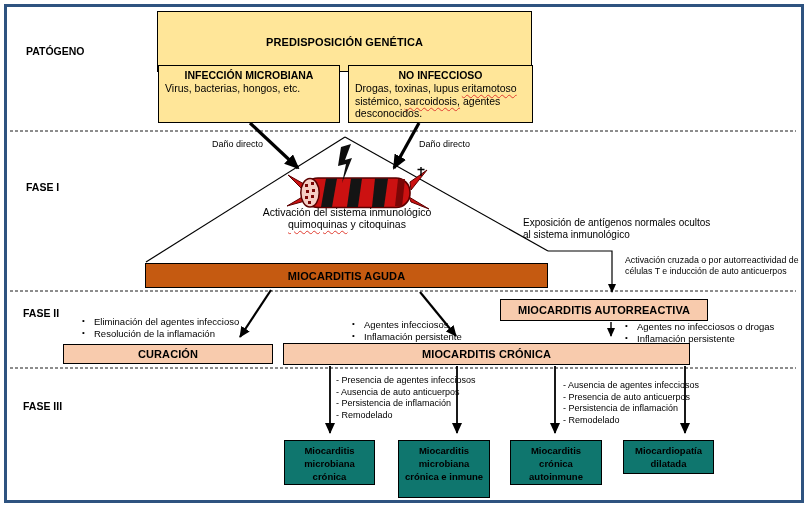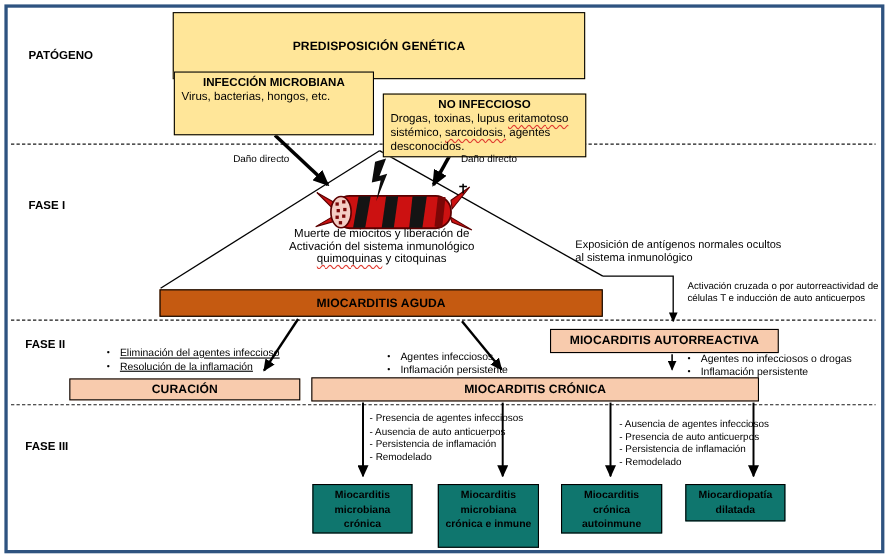--- a/index.html
+++ b/index.html
@@ -113,50 +113,49 @@
 <div class="phase" style="left:23px;top:307px;">FASE II</div>
 <div class="phase" style="left:23px;top:400px;">FASE III</div>
 
 <div class="box lightyellow btitle" style="left:157px;top:11px;width:375px;height:61px;">PREDISPOSICIÓN GENÉTICA</div>
 
 <div class="box lightyellow topbox" style="left:158px;top:65px;width:182px;height:58px;">
   <div class="t">INFECCIÓN MICROBIANA</div>
   <div class="d">Virus, bacterias, hongos, etc.</div>
 </div>
 
-<div class="box lightyellow topbox" style="left:348px;top:65px;width:185px;height:58px;margin-top:20px;">
+<div class="box lightyellow topbox" style="left:348px;top:65px;width:185px;height:58px;">
   <div class="t">NO INFECCIOSO</div>
   <div class="d"><span>Drogas, toxinas, lupus </span><span class="sp">eritamotoso</span><span> sistémico, </span><span class="sp">sarcoidosis,</span><span> agentes desconocidos.</span></div>
 </div>
 
 <div class="ann small" style="left:212px;top:139px;">Daño directo</div>
 <div class="ann small" style="left:419px;top:139px;">Daño directo</div>
 
 <div class="ann" style="left:237px;top:207px;width:220px;text-align:center;font-size:10.5px;">
-  <div>Muerte de miocitos y liberación de</div>
   <div>Activación del sistema inmunológico</div>
   <div><span class="sp">quimoquinas</span><span> y citoquinas</span></div>
 </div>
 
 <div class="ann nowrap" style="left:523px;top:217px;font-size:10px;">
   <div>Exposición de antígenos normales ocultos</div>
   <div>al sistema inmunológico</div>
 </div>
 <div class="ann nowrap" style="left:625px;top:255px;font-size:8.8px;line-height:11px;">
   <div>Activación cruzada o por autorreactividad de</div>
   <div>células T e inducción de auto anticuerpos</div>
 </div>
 
 <div class="box orangebar btitle thick" style="left:145px;top:263px;width:403px;height:25px;">MIOCARDITIS AGUDA</div>
 
 <div class="box peach btitle thick" style="left:500px;top:299px;width:208px;height:22px;">MIOCARDITIS AUTORREACTIVA</div>
 <div class="box peach btitle thick" style="left:63px;top:344px;width:210px;height:20px;">CURACIÓN</div>
 <div class="box peach btitle thick" style="left:283px;top:343px;width:407px;height:22px;">MIOCARDITIS CRÓNICA</div>
 
-<div class="bullets" style="left:95px;top:316px;text-decoration:underline;">
+<div class="bullets" style="left:80px;top:316px;">
   <div class="bi">Eliminación del agentes infeccioso</div>
   <div class="bi">Resolución de la inflamación</div>
 </div>
 <div class="bullets" style="left:350px;top:319px;">
   <div class="bi">Agentes infecciosos</div>
   <div class="bi">Inflamación persistente</div>
 </div>
 <div class="bullets" style="left:623px;top:321px;">
   <div class="bi">Agentes no infecciosos o drogas</div>
   <div class="bi">Inflamación persistente</div>

